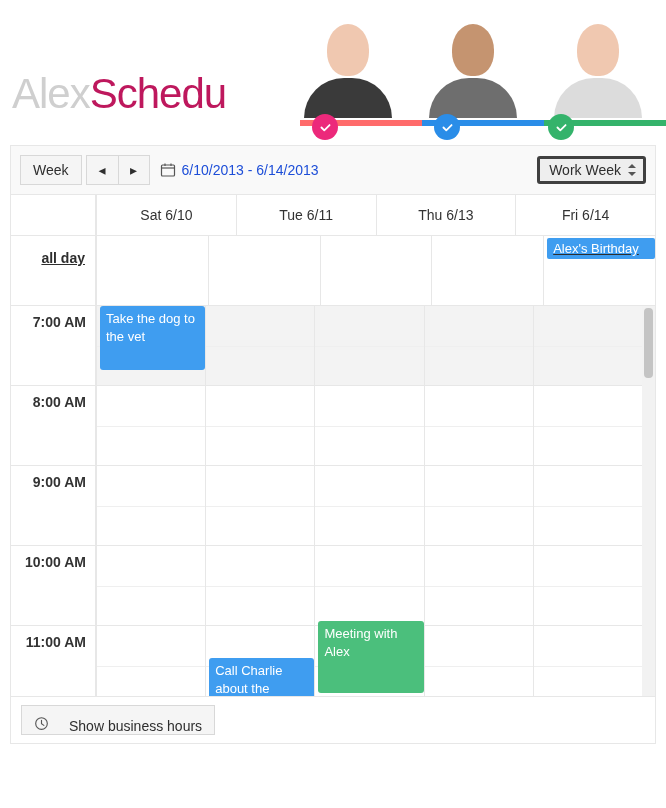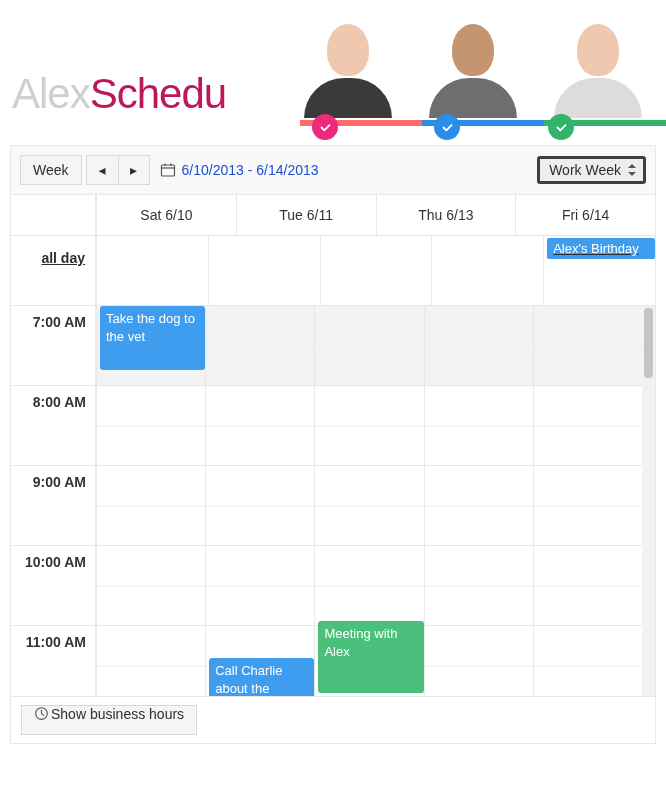--- a/index.html
+++ b/index.html
@@ -52,21 +52,21 @@
 .scrollbar-fake{position:absolute;right:0;top:0;width:13px;height:100%;background:#f2f2f2;}
 .scrollbar-fake .thumb{position:absolute;right:2px;top:2px;width:9px;height:70px;background:#c4c4c4;border-radius:4px;}
 .timed-inner{position:absolute;left:0;right:13px;top:0;}
 .hour-row{display:flex;height:80px;border-bottom:1px solid #e7e7e7;}
 .hour-row.first-bg .day-slot{background:#f3f3f3;}
 .hour-label{width:85px;flex-shrink:0;border-right:1px solid #e7e7e7;display:flex;justify-content:flex-end;align-items:flex-start;padding:8px 9px 0 0;font-weight:700;font-size:14px;color:#333;}
 .day-slot{flex:1;border-left:1px solid #e7e7e7;position:relative;}
 .day-slot::after{content:"";position:absolute;left:0;right:0;top:50%;height:0;border-top:1px solid #efefef;}
 .timed-event{position:absolute;left:3px;right:0;border-radius:3px;color:#fff;font-size:13px;line-height:1.35;padding:4px 6px;overflow:hidden;z-index:2;cursor:pointer;}
 .footer{padding:8px 10px;border-top:1px solid #e7e7e7;}
-.footer .btn{display:inline-flex;align-items:flex-start;gap:2px;}
+.footer .btn{display:inline-flex;align-items:flex-end;gap:20px;}
 </style>
 </head>
 <body>
 
 <div class="header">
   <div class="brand">
     <span>Alex</span><span class="b-bold">Schedu</span>
   </div>
   <div class="people">
     <div class="person p1">

